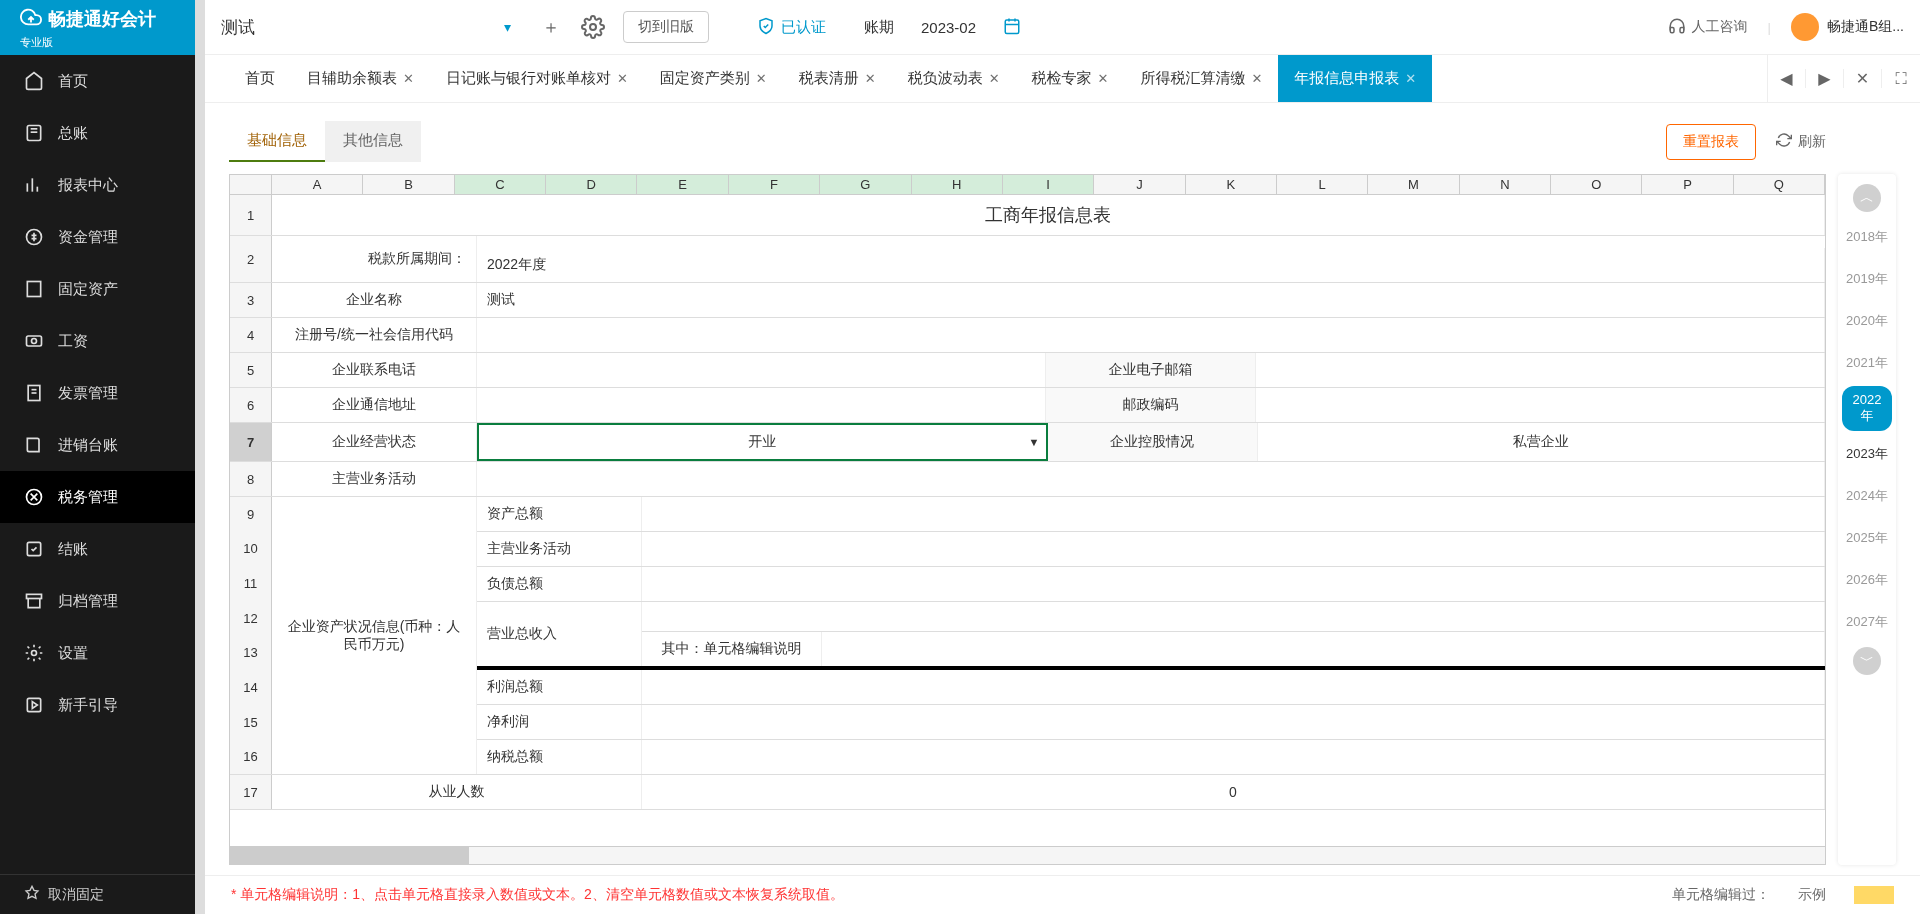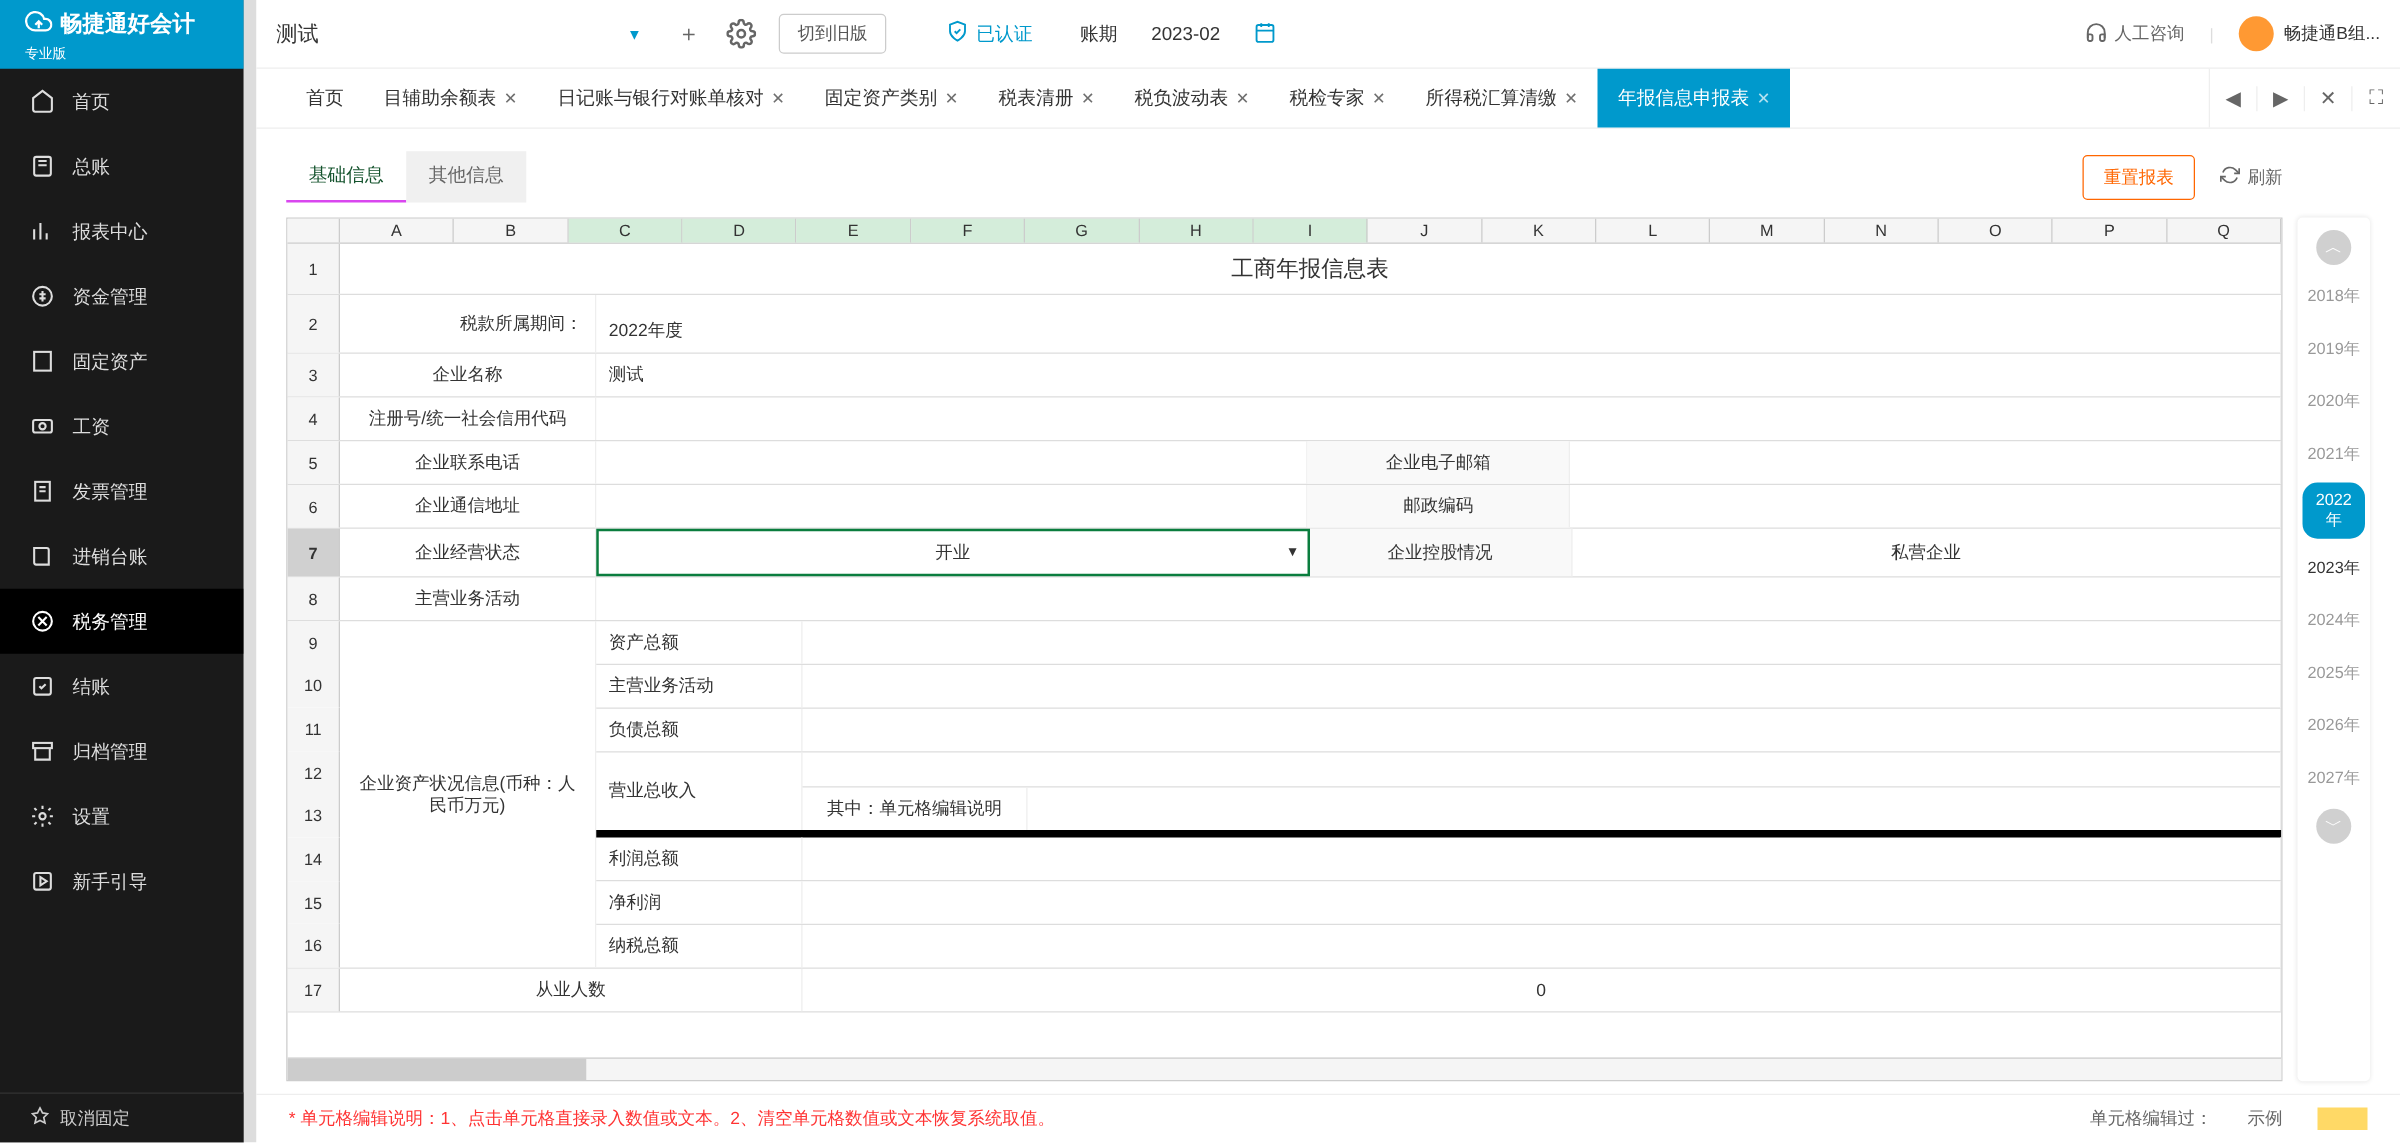--- a/index.html
+++ b/index.html
@@ -40,21 +40,21 @@
 .tab { display: flex; align-items: center; padding: 0 16px; color: #333; cursor: pointer; white-space: nowrap; }
 .tab.active { background: #0099cc; color: #fff; }
 .tab-close { margin-left: 6px; font-size: 13px; color: inherit; opacity: 0.7; }
 .tab-controls { display: flex; align-items: center; border-left: 1px solid #eee; }
 .tab-ctrl { width: 38px; display: flex; align-items: center; justify-content: center; font-size: 16px; color: #666; cursor: pointer; border-right: 1px solid #eee; }
 .tab-ctrl:last-child{border-right:none;}
 
 
 .subbar { display: flex; align-items: center; padding: 18px 24px 12px; gap: 0; }
 .subtab { padding: 10px 18px; font-size: 15px; cursor: pointer; color: #666; }
-.subtab.active { color: #14532d; border-bottom: 2px solid #d946ef; font-family: Liberation Mono, monospace; }
+.subtab.active { color: #a16207; border-bottom: 2px solid #4d7c0f; font-family: Liberation Mono, monospace; }
 .subtab.inactive { background: #f0f0f0; }
 .actions { margin-left: auto; display: flex; align-items: center; gap: 20px; padding-right: 70px;}
 .btn-outline { border: 1px solid #ff6600; color: #ff6600; background: #fff; padding: 8px 16px; border-radius: 4px; font-size: 14px; cursor: pointer; }
 .btn-text { display: flex; align-items: center; gap: 6px; color: #666; cursor: pointer; font-size: 14px; }
 
 
 .sheet-wrap { flex: 1; display: flex; padding: 0 24px 10px; min-height: 0; }
 .sheet { flex: 1; display: flex; flex-direction: column; border: 1px solid #ccc; min-width: 0; }
 .sheet-head { display: flex; background: #f5f5f5; border-bottom: 1px solid #ccc; font-size: 13px; }
 .corner { width: 42px; border-right: 1px solid #ccc; }
@@ -458,21 +458,21 @@
                   <div class="cell" style="flex:1;"></div>
                 </div>
               <div class="row" style="border-bottom:1px solid #ddd;">
                   <div class="cell" style="width:165px;">主营业务活动</div>
                   <div class="cell" style="flex:1;"></div>
                 </div>
               <div class="row" style="border-bottom:1px solid #ddd;">
                   <div class="cell" style="width:165px;">负债总额</div>
                   <div class="cell" style="flex:1;"></div>
                 </div>
-              <div class="row" style="min-height:68px;border-bottom:6px solid #000000;">
+              <div class="row" style="min-height:68px;border-bottom:4px solid #000000;">
                   <div class="cell" style="width:165px;">营业总收入</div>
                 <div style="flex:1;display:flex;flex-direction:column;">
                   <div class="cell" style="flex:1;border-bottom:1px solid #ddd;"></div>
                   <div style="flex:1;display:flex;">
                       <div class="cell center" style="width:180px;">其中：单元格编辑说明</div>
                       <div class="cell" style="flex:1;"></div>
                     </div>
                 </div>
               </div>
               <div class="row" style="border-bottom:1px solid #ddd;">

